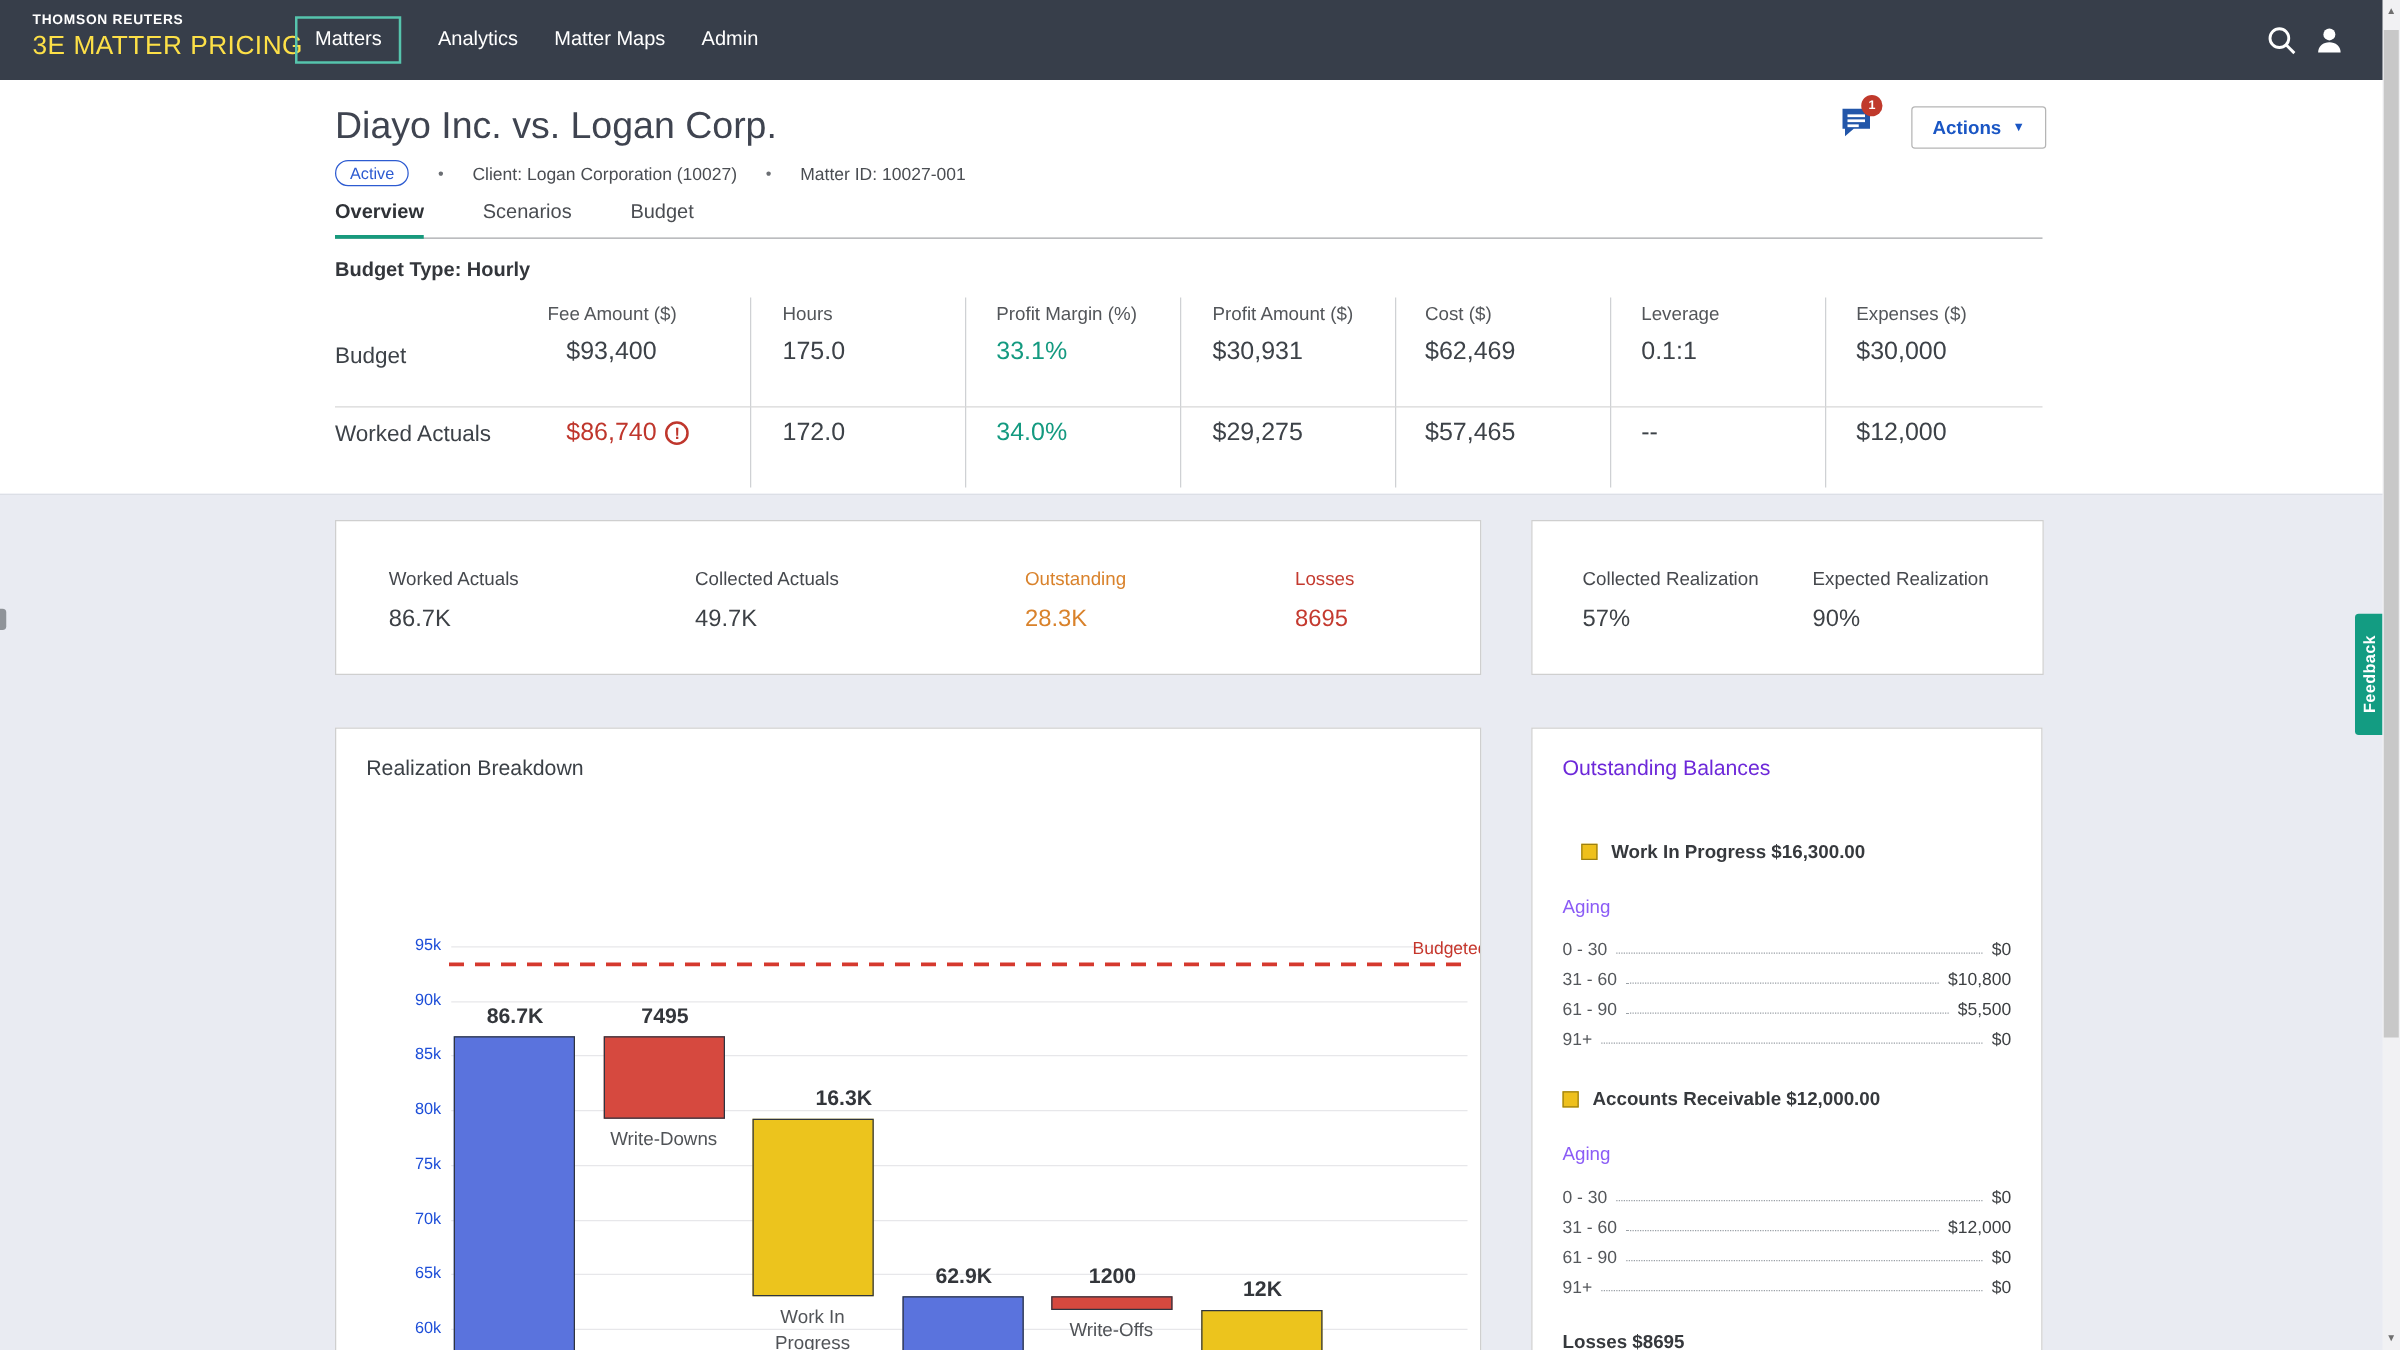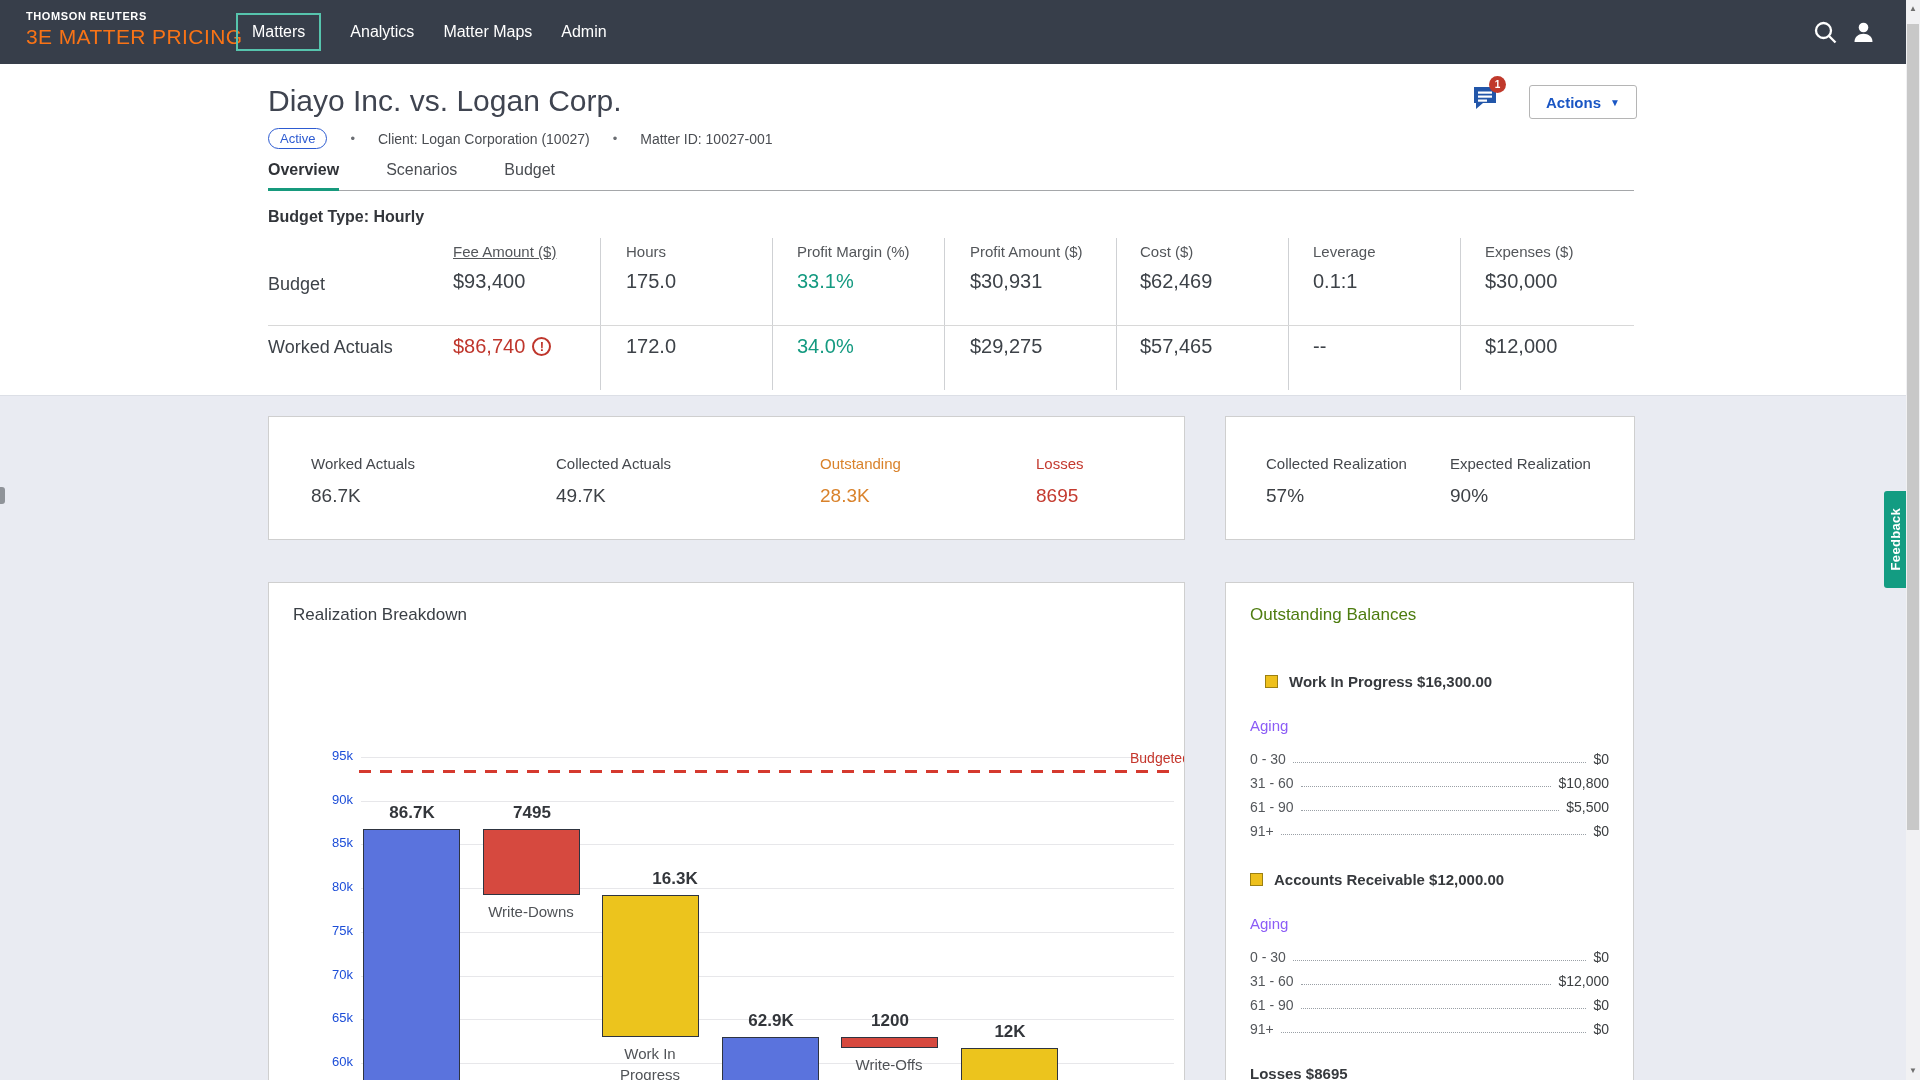--- a/index.html
+++ b/index.html
@@ -3,21 +3,21 @@
 <meta charset="utf-8">
 <style>
   * { margin:0; padding:0; box-sizing:border-box; }
   html,body { width:1920px; height:1080px; overflow:hidden; background:#fff;
     font-family:"Liberation Sans","DejaVu Sans",sans-serif; position:relative; }
 
   
   .nav { position:absolute; left:0; top:0; width:1920px; height:64px; background:#373e4a; z-index:20; }
   .brand { position:absolute; left:26px; top:10px; color:#fff; cursor:pointer; }
   .brand1 { font-size:11px; font-weight:bold; letter-spacing:.6px; }
-  .brand2 { font-size:21px; font-weight:400; letter-spacing:.4px; margin-top:3px; color:#f97316; }
+  .brand2 { font-size:21px; font-weight:400; letter-spacing:.4px; margin-top:3px; color:#fde047; }
   .nav-menu { position:absolute; left:236px; top:0; height:64px; display:flex; align-items:center; gap:29px; }
   .nav-item { color:#fff; font-size:16px; cursor:pointer; white-space:nowrap; }
   .nav-item.active { border:2px solid #56c4ad; padding:8px 14px; }
   .nav-icon { position:absolute; top:19px; cursor:pointer; }
 
   
   .page-title { position:absolute; left:268px; top:84px; font-size:30px; color:#3f4450; }
   .meta-row { position:absolute; left:268px; top:128px; display:flex; align-items:center; gap:23px; }
   .badge { border:1px solid #2d5bd1; color:#2d5bd1; border-radius:11px; padding:2px 11px; font-size:13px; cursor:pointer; }
   .meta-sep { color:#6b6e73; font-size:13px; }
@@ -62,21 +62,21 @@
   .grid-line { position:absolute; height:1px; background:#e7e7ea; }
   .tick-label { position:absolute; width:64px; text-align:right; font-size:13px; color:#1d4ed8; }
   .ref-line { position:absolute; height:3px; background:repeating-linear-gradient(90deg,#d5392e 0 12px,transparent 12px 21px); }
   .ref-label { position:absolute; color:#c5362c; font-size:14px; white-space:nowrap; }
   .bar { position:absolute; border:1.5px solid #2e3440; }
   .bar-value { position:absolute; width:140px; text-align:center; font-weight:bold; font-size:17px; color:#33363b; }
   .bar-cat { position:absolute; width:100px; text-align:center; font-size:15px; color:#505357; line-height:1.35; }
 
   
   .ob-card { left:1225px; top:582px; width:409px; height:560px; overflow:hidden; padding:22px 24px; }
-  .ob-title { font-size:17px; color:#4d7c0f; }
+  .ob-title { font-size:17px; color:#6d28d9; }
   .ob-legend { display:flex; align-items:center; margin-top:30px; height:20px; }
   .ob-groups > .ob-legend:first-child { margin-top:46px;padding-left:15px; }
   .legend-sq { width:13px; height:13px; background:#eec01c; border:1px solid #9c8012; margin-right:11px; flex:none; }
   .ob-legend-text { font-weight:bold; font-size:15px; color:#36393d; }
   .ob-aging { margin-top:26px; font-size:15px; color:#8b5cf6; height:19px; }
   .ob-row { display:flex; align-items:flex-end; font-size:14px; color:#54575b; height:20px; margin-top:4px; }
   .ob-row.first { margin-top:11px; }
   .ob-leader { flex:1; border-bottom:1px dotted #9aa0a6; margin:0 7px 4px 7px; }
   .ob-row-value { color:#3d4043; }
   .ob-losses { margin-top:28px; font-weight:bold; font-size:15px; color:#36393d; height:20px; }
@@ -143,21 +143,21 @@
 <div class="tab-bar">
     <div class="tab active">Overview</div>
     <div class="tab">Scenarios</div>
     <div class="tab">Budget</div>
   </div>
 <div class="tab-divider"></div>
 
 <div class="btable">
   <div class="btype">Budget Type: Hourly</div>
   <div>
-      <div class="tbl-head" style="left: 185px; top: 35px; text-decoration: underline;">Fee Amount ($)</div>
+      <div class="tbl-head" style="left: 170px; top: 35px;">Fee Amount ($)</div>
       <div class="tbl-head" style="left: 358px; top: 35px;">Hours</div>
       <div class="tbl-head" style="left: 529px; top: 35px;">Profit Margin (%)</div>
       <div class="tbl-head" style="left: 702px; top: 35px;">Profit Amount ($)</div>
       <div class="tbl-head" style="left: 872px; top: 35px;">Cost ($)</div>
       <div class="tbl-head" style="left: 1045px; top: 35px;">Leverage</div>
       <div class="tbl-head" style="left: 1217px; top: 35px;">Expenses ($)</div>
       <div class="tbl-sep" style="left: 332px;"></div>
       <div class="tbl-sep" style="left: 504px;"></div>
       <div class="tbl-sep" style="left: 676px;"></div>
       <div class="tbl-sep" style="left: 848px;"></div>

